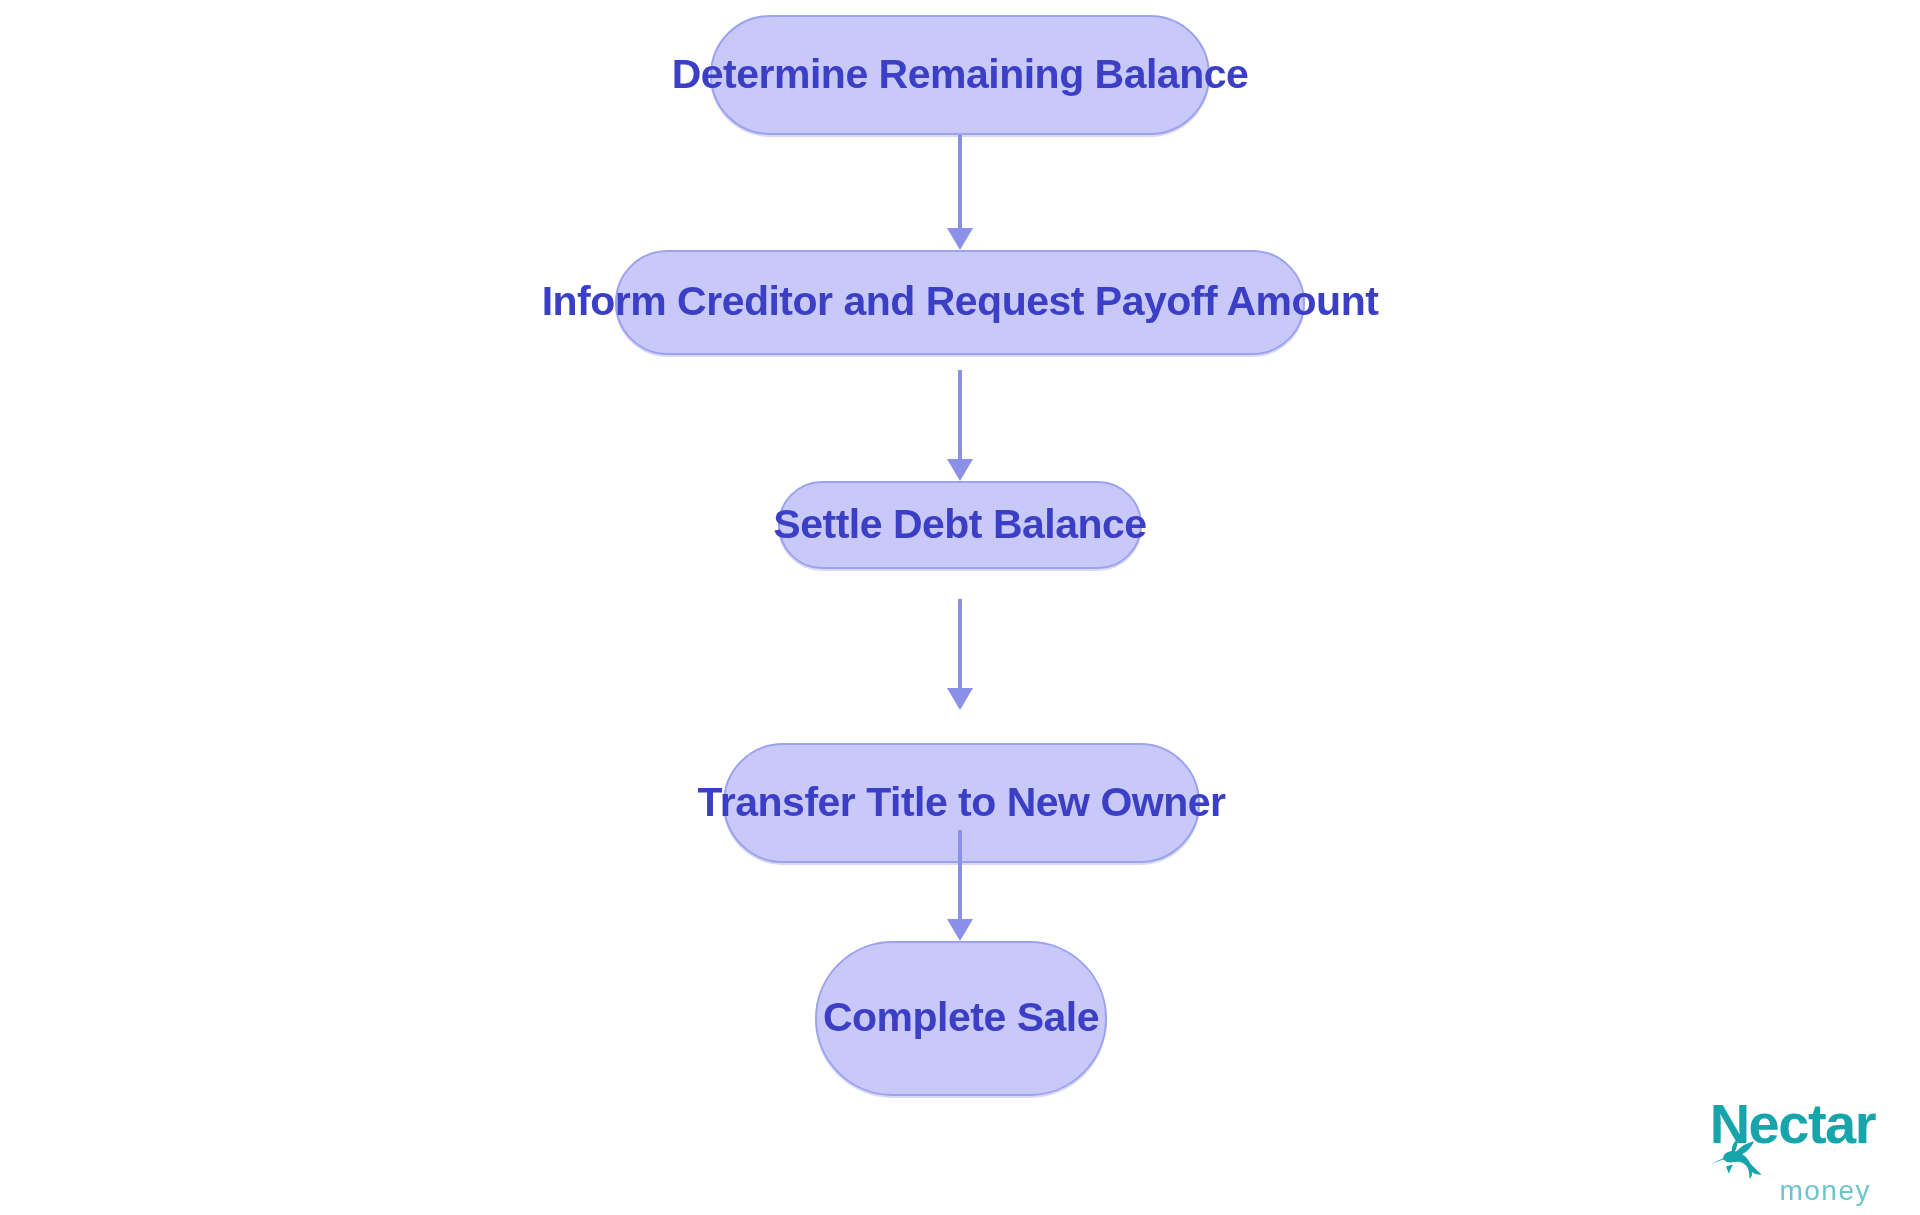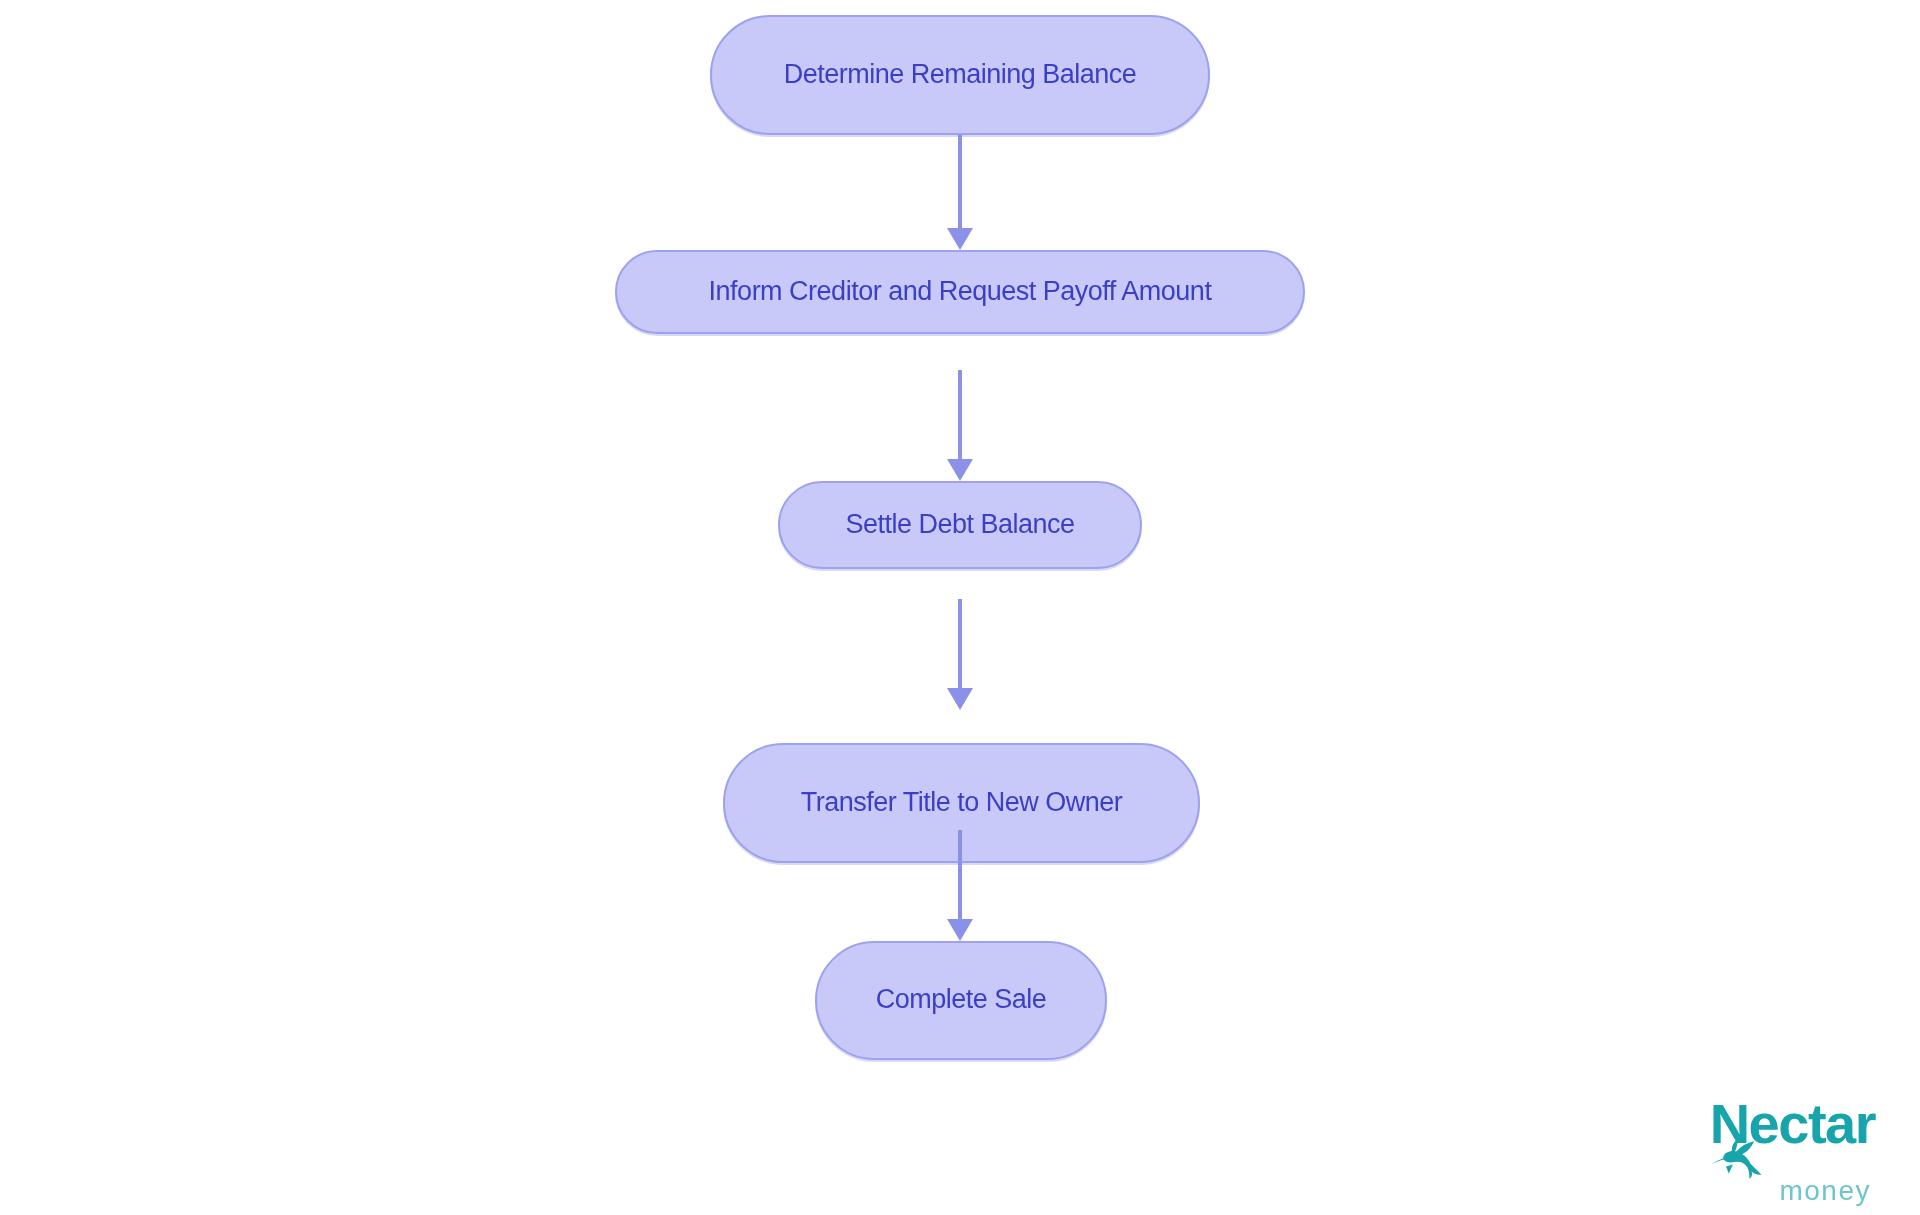--- a/index.html
+++ b/index.html
@@ -21,25 +21,26 @@
     background: var(--node-fill, #c8c9f8);
     border: 2px solid var(--node-border, #9da2f0);
     border-radius: 999px;
     display: flex;
     align-items: center;
     justify-content: center;
     box-shadow: 0 2px 0 rgba(140, 146, 233, 0.35);
   }
   .node-label {
     color: var(--node-text, #3b3fc5);
-    font-size: 27px;
+    font-size: 41px;
     letter-spacing: -0.5px;
     white-space: nowrap;
     line-height: 1;
     padding-bottom: 2px;
+    font-weight: bold;
   }
   .connector {
     position: absolute;
     width: 28px;
   }
   .arrow-line {
     position: absolute;
     left: 50%;
     transform: translateX(-50%);
     top: 0;
@@ -95,33 +96,33 @@
 </style>
 </head>
 <body>
 
 <div class="stage">
 
   <div class="node" style="left: 710px; top: 15px; width: 500px; height: 120px;">
     <span class="node-label">Determine Remaining Balance</span>
   </div>
 
-  <div class="node" style="left: 615px; top: 250px; width: 690px; height: 84px;">
+  <div class="node" style="left: 615px; top: 250px; width: 690px; height: 105px;">
     <span class="node-label">Inform Creditor and Request Payoff Amount</span>
   </div>
 
   <div class="node" style="left: 778px; top: 481px; width: 364px; height: 88px;">
     <span class="node-label">Settle Debt Balance</span>
   </div>
 
   <div class="node" style="left: 723px; top: 743px; width: 477px; height: 120px;">
     <span class="node-label">Transfer Title to New Owner</span>
   </div>
 
-  <div class="node" style="left: 815px; top: 941px; width: 292px; height: 119px;">
+  <div class="node" style="left: 815px; top: 941px; width: 292px; height: 155px;">
     <span class="node-label">Complete Sale</span>
   </div>
 
   <div class="connector" style="left: 946px; top: 135px; height: 115px;">
     <div class="arrow-line"></div>
     <div class="arrow-head"></div>
   </div>
   <div class="connector" style="left: 946px; top: 370px; height: 111px;">
     <div class="arrow-line"></div>
     <div class="arrow-head"></div>

